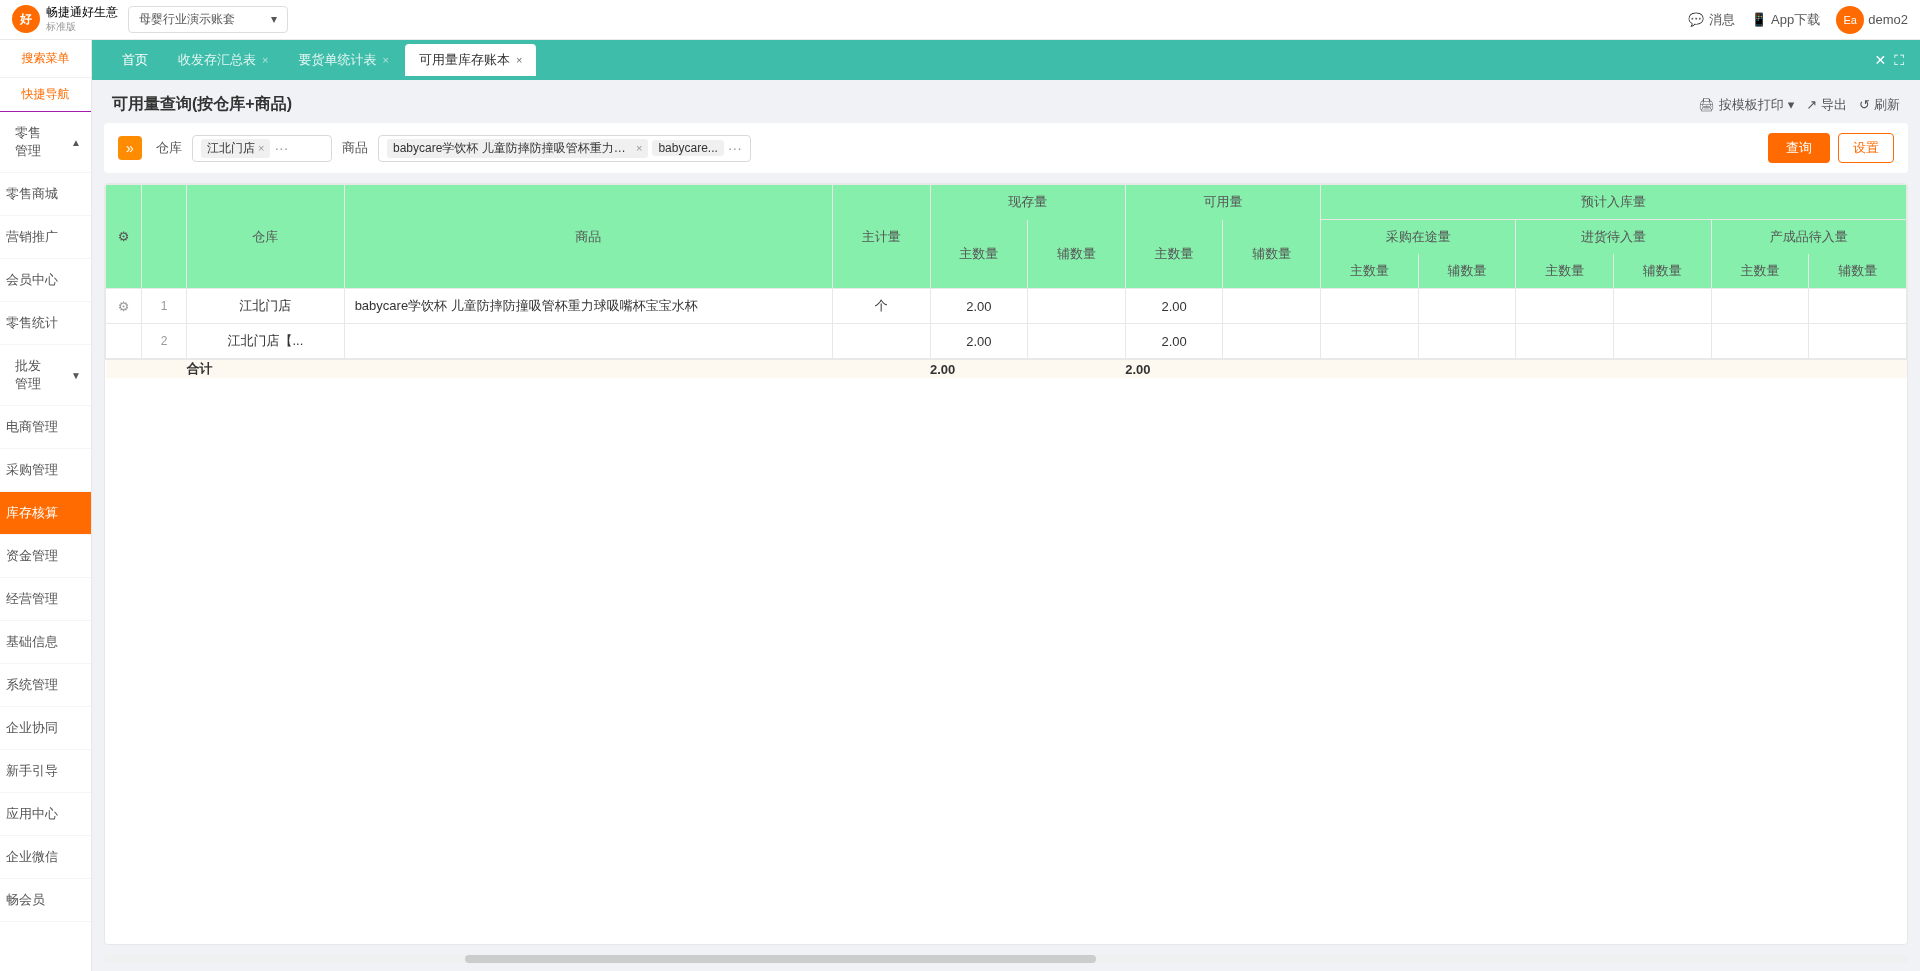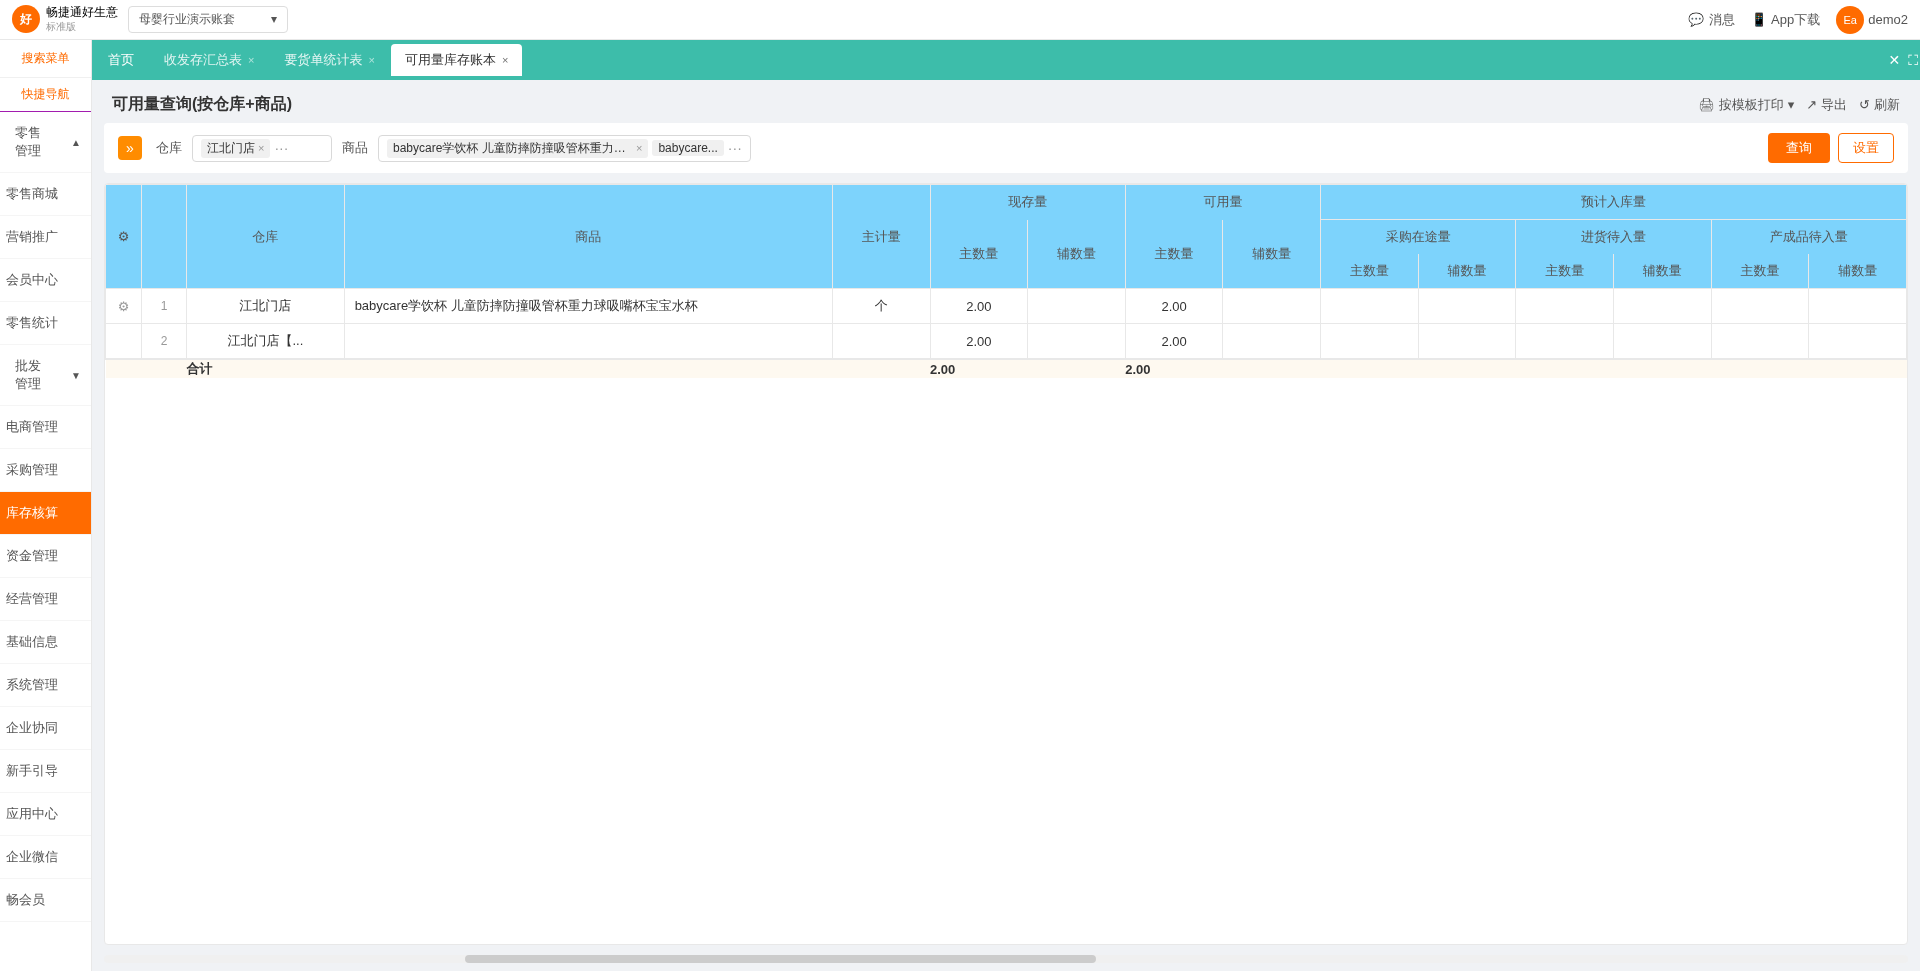--- a/index.html
+++ b/index.html
@@ -59,21 +59,21 @@
 
     
     .content-area { flex: 1; display: flex; flex-direction: column; overflow: hidden; }
 
     
     .tab-bar {
       height: 40px;
       background: #3dbdaa;
       display: flex;
       align-items: center;
-      padding: 0 2px;
+      padding: 0 16px;
       gap: 2px;
       flex-shrink: 0;
     }
     .tab {
       height: 32px;
       padding: 0 14px;
       border-radius: 4px 4px 0 0;
       display: flex;
       align-items: center;
       gap: 6px;
@@ -128,21 +128,21 @@
     .table-wrapper {
       flex: 1;
       margin: 10px 12px;
       background: #fff;
       border-radius: 4px;
       overflow: auto;
       border: 1px solid #e8e8e8;
     }
     table { width: 100%; border-collapse: collapse; font-size: 13px; }
     thead tr th {
-      background: #7dd3fc;
+      background: #86efac;
       border: 1px solid #e8e8e8;
       padding: 8px 10px;
       text-align: center;
       font-weight: normal;
       color: #555;
       white-space: nowrap;
     }
     tbody tr td {
       border: 1px solid #e8e8e8;
       padding: 8px 10px;

